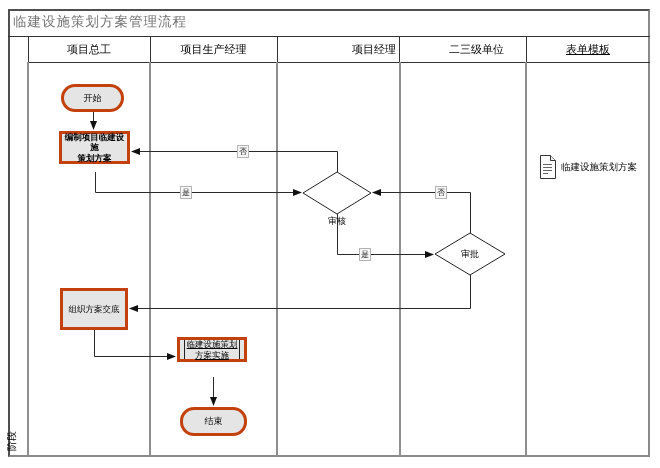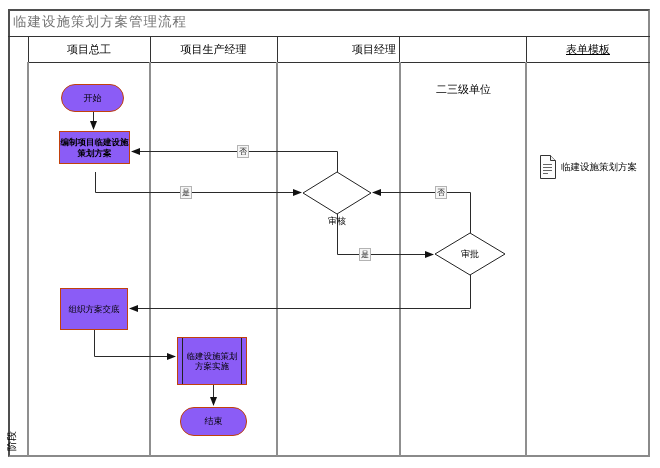--- a/index.html
+++ b/index.html
@@ -25,22 +25,22 @@
     align-items:center; justify-content:center; font-size:11px; color:#000;
     box-sizing:border-box;
   }
   .phase {
     position:absolute; left:-3px; top:434px; width:30px; height:14px;
     transform:rotate(-90deg); font-size:10px; text-align:center; line-height:14px;
     color:#000;
   }
   svg.overlay { position:absolute; left:0; top:0; width:660px; height:468px; }
   .node {
-    position:absolute; box-sizing:border-box; background:#8b5cf6;
-    border:1px solid #c2410c; display:flex; align-items:center; justify-content:center;
+    position:absolute; box-sizing:border-box; background:#e5e5e5;
+    border:3px solid #c2410c; display:flex; align-items:center; justify-content:center;
     text-align:center; font-size:8.5px; line-height:10.5px; color:#000;
   }
   .node span { white-space:pre-line; }
   .stadium { border-radius:14px; font-size:9px; }
   .subprocess::before, .subprocess::after {
     content:""; position:absolute; top:0; bottom:0; width:1px; background:#222;
   }
   .subprocess::before { left:4px; }
   .subprocess::after  { right:4px; }
   .dlabel {
@@ -67,21 +67,21 @@
   <div class="hline" style="left:28px;top:62px;width:622px;"></div>
   <div class="vline-h" style="left:28px;top:36px;height:26px;"></div>
   <div class="vline-h" style="left:150px;top:36px;height:26px;"></div>
   <div class="vline-h" style="left:277px;top:36px;height:26px;"></div>
   <div class="vline-h" style="left:399px;top:36px;height:26px;"></div>
   <div class="vline-h" style="left:526px;top:36px;height:26px;"></div>
 
   <div class="hcell" style="left:28px;width:122px;">项目总工</div>
   <div class="hcell" style="left:150px;width:127px;">项目生产经理</div>
   <div class="hcell" style="left:277px;width:122px;margin-left:36px;">项目经理</div>
-  <div class="hcell" style="left:400px;width:127px;margin-top:40px;">二三级单位</div>
+  <div class="hcell" style="left:413px;width:127px;">二三级单位</div>
   <div class="hcell" style="left:526px;width:124px;text-decoration:underline;">表单模板</div>
 
   <div class="vline-b" style="left:27px;top:62px;height:394px;"></div>
   <div class="vline-b" style="left:149px;top:62px;height:394px;"></div>
   <div class="vline-b" style="left:276px;top:62px;height:394px;"></div>
   <div class="vline-b" style="left:399px;top:62px;height:394px;"></div>
   <div class="vline-b" style="left:525px;top:62px;height:394px;"></div>
 
   <div class="phase">阶段</div>
 
@@ -113,21 +113,21 @@
 
   <div class="node" style="left:59px;top:131px;width:71px;height:33px;font-weight:bold;">
       <span>编制项目临建设施
 策划方案</span>
     </div>
 
   <div class="node" style="left:60px;top:288px;width:68px;height:42px;">
       <span>组织方案交底</span>
     </div>
 
-  <div class="node subprocess" style="left:177px;top:337px;width:70px;height:48px;">
+  <div class="node subprocess" style="left:177px;top:337px;width:70px;height:25px;text-decoration:underline;">
       <span>临建设施策划
 方案实施</span>
     </div>
 
   <div class="node stadium" style="left:180px;top:407px;width:67px;height:29px;">
       <span>结束</span>
     </div>
 
   <div class="dlabel" style="left:317px;top:187px;margin-top:28px;">审核</div>
   <div class="dlabel" style="left:450px;top:248px;">审批</div>

